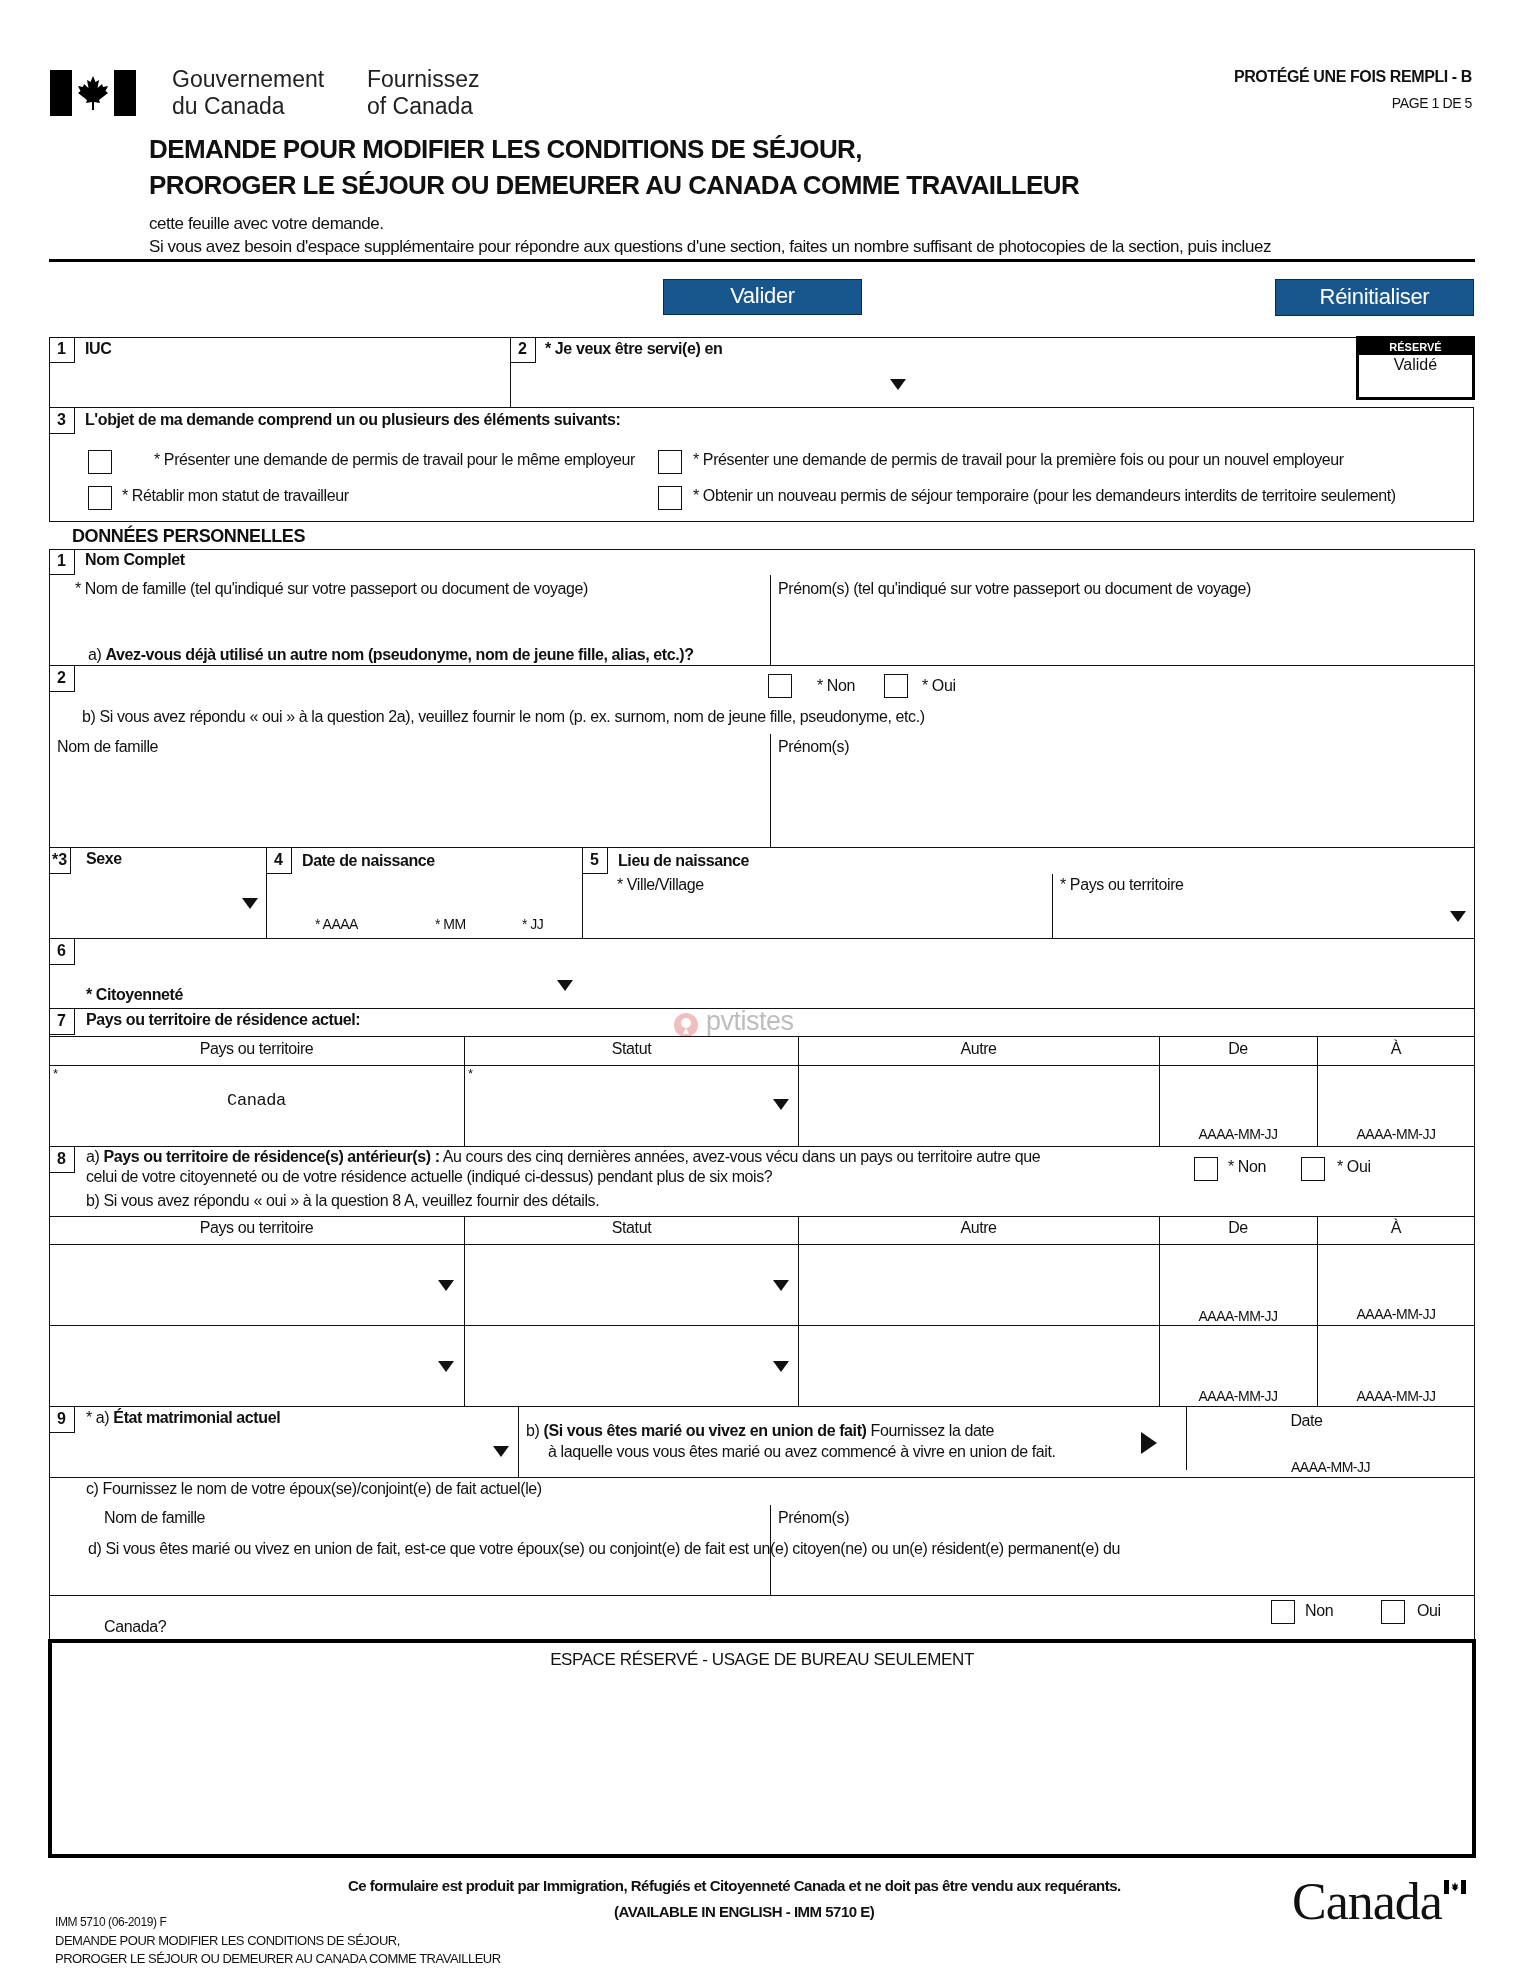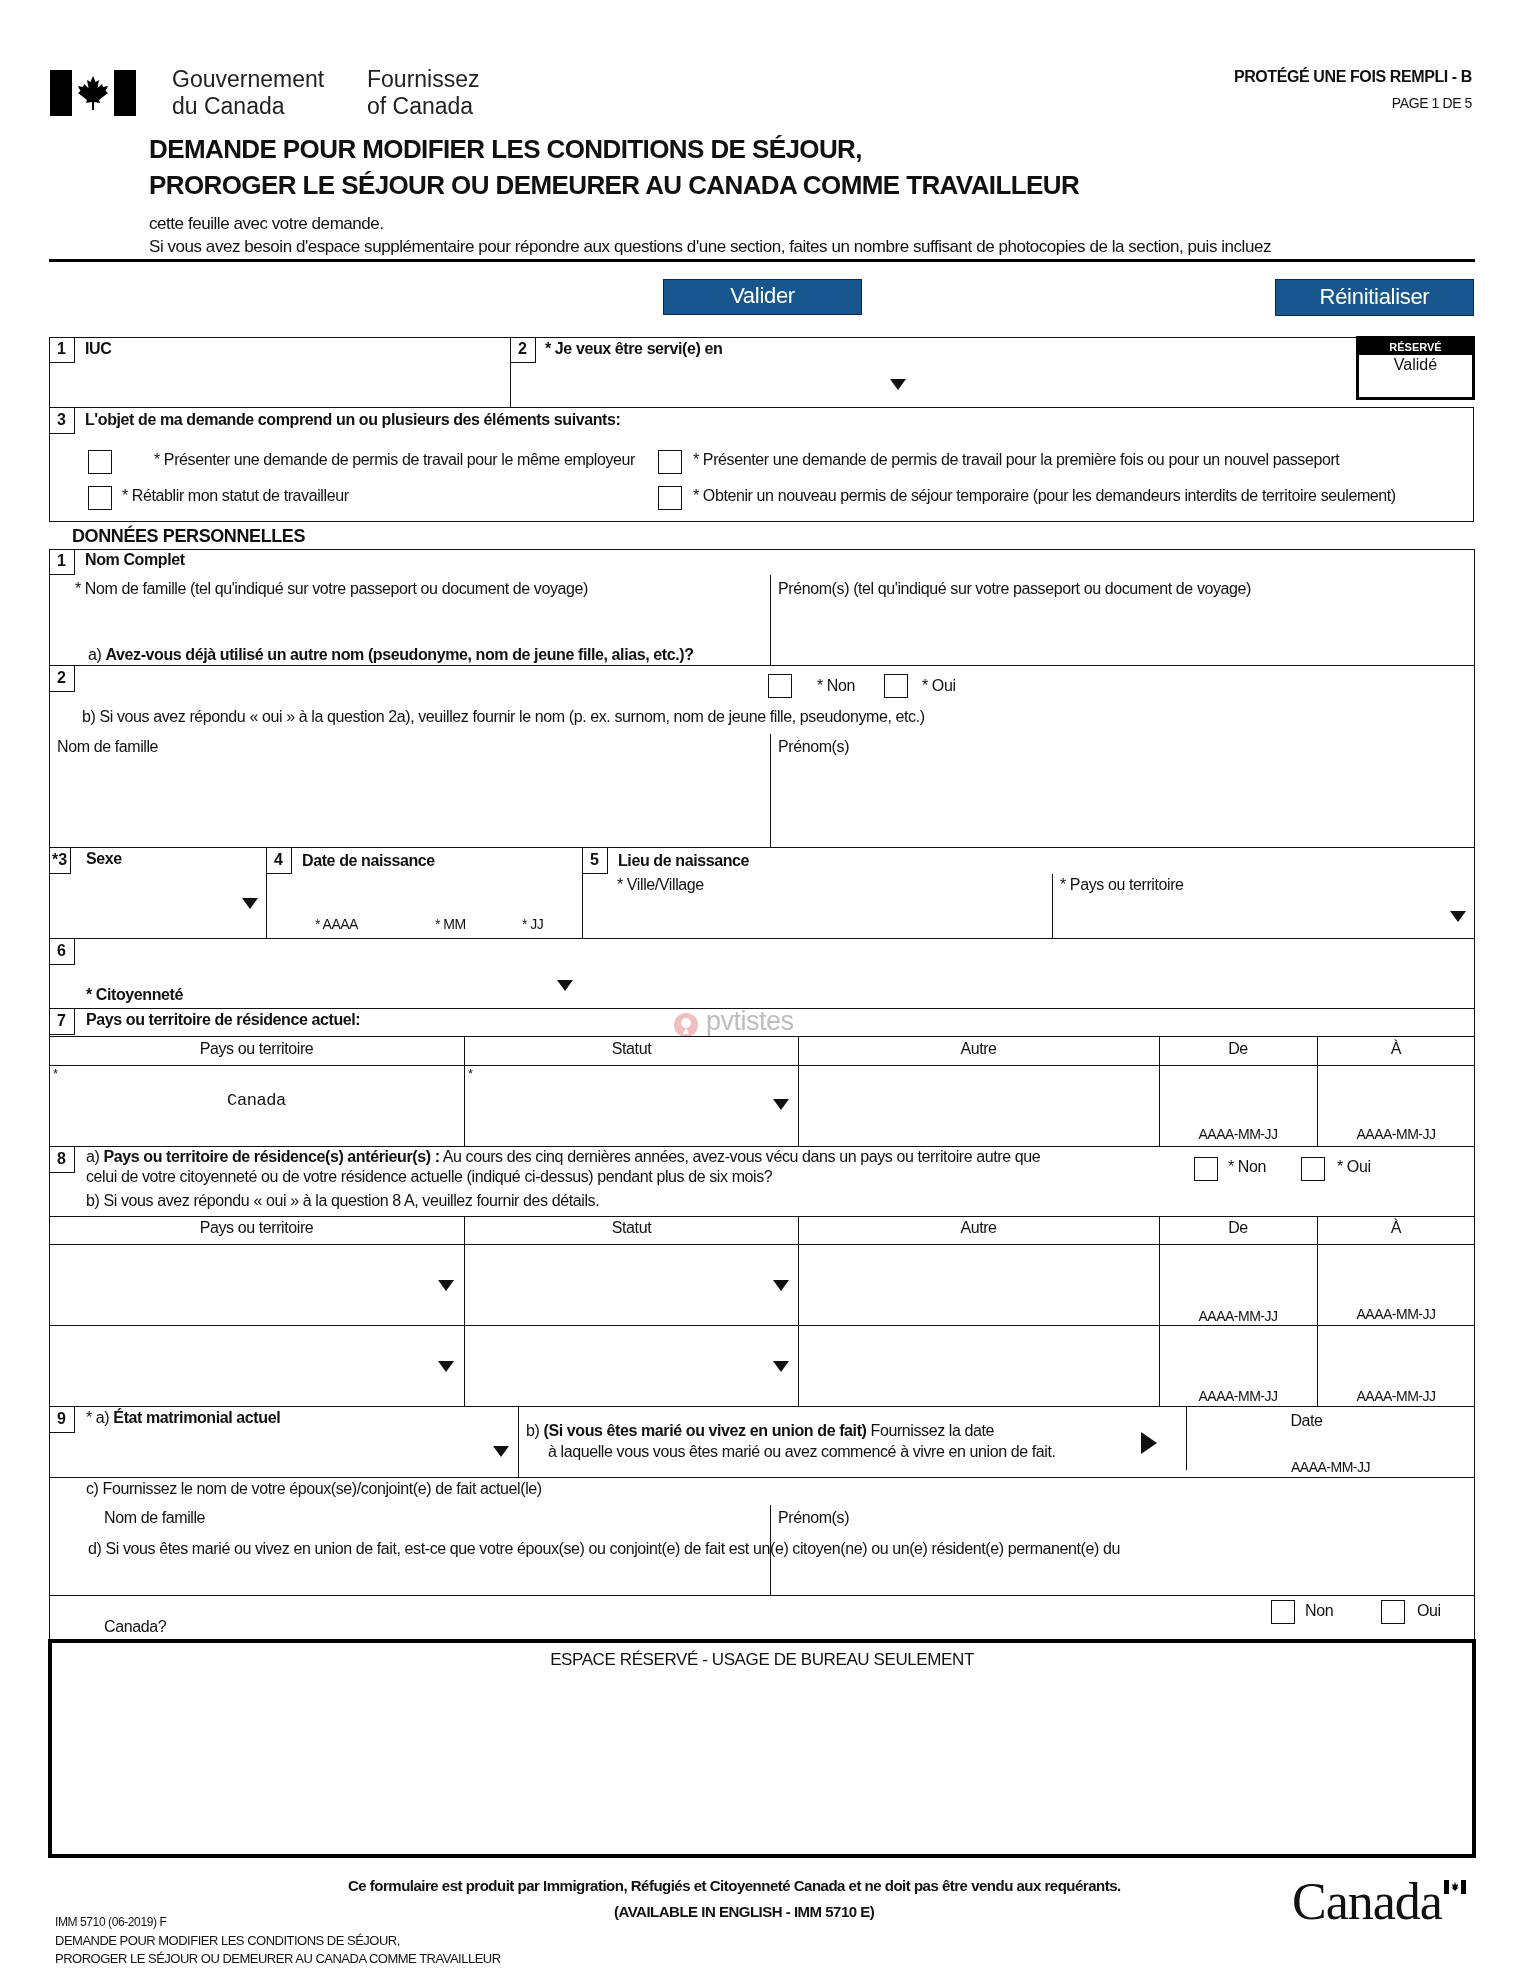--- a/index.html
+++ b/index.html
@@ -75,21 +75,21 @@
 <div class="abs" style="left:515px;top:365px;width:400px;height:38px;cursor:pointer;">
   <div class="tri-down" style="left:375px;top:14px;"></div>
 </div>
 
 <div class="num" style="left:49px;top:408px;">3</div>
 <div class="lbl bold" style="left:85px;top:411px;">L'objet de ma demande comprend un ou plusieurs des éléments suivants:</div>
 
 <div class="chk" style="left:88px;top:450px;"></div>
 <div class="lbl" style="left:122px;top:451px;margin-left:32px;">* Présenter une demande de permis de travail pour le même employeur</div>
 <div class="chk" style="left:658px;top:450px;"></div>
-<div class="lbl" style="left:693px;top:451px;">* Présenter une demande de permis de travail pour la première fois ou pour un nouvel passeport</div>
+<div class="lbl" style="left:693px;top:451px;">* Présenter une demande de permis de travail pour la première fois ou pour un nouvel employeur</div>
 <div class="chk" style="left:88px;top:486px;"></div>
 <div class="lbl" style="left:122px;top:487px;">* Rétablir mon statut de travailleur</div>
 <div class="chk" style="left:658px;top:486px;"></div>
 <div class="lbl" style="left:693px;top:487px;">* Obtenir un nouveau permis de séjour temporaire (pour les demandeurs interdits de territoire seulement)</div>
 
 <div class="lbl bold" style="left:72px;top:526px;font-size:18px;">DONNÉES PERSONNELLES</div>
 
 <div class="box" style="left:49px;top:549px;width:1426px;height:1092px;"></div>
 
 <div class="num" style="left:49px;top:549px;">1</div>

